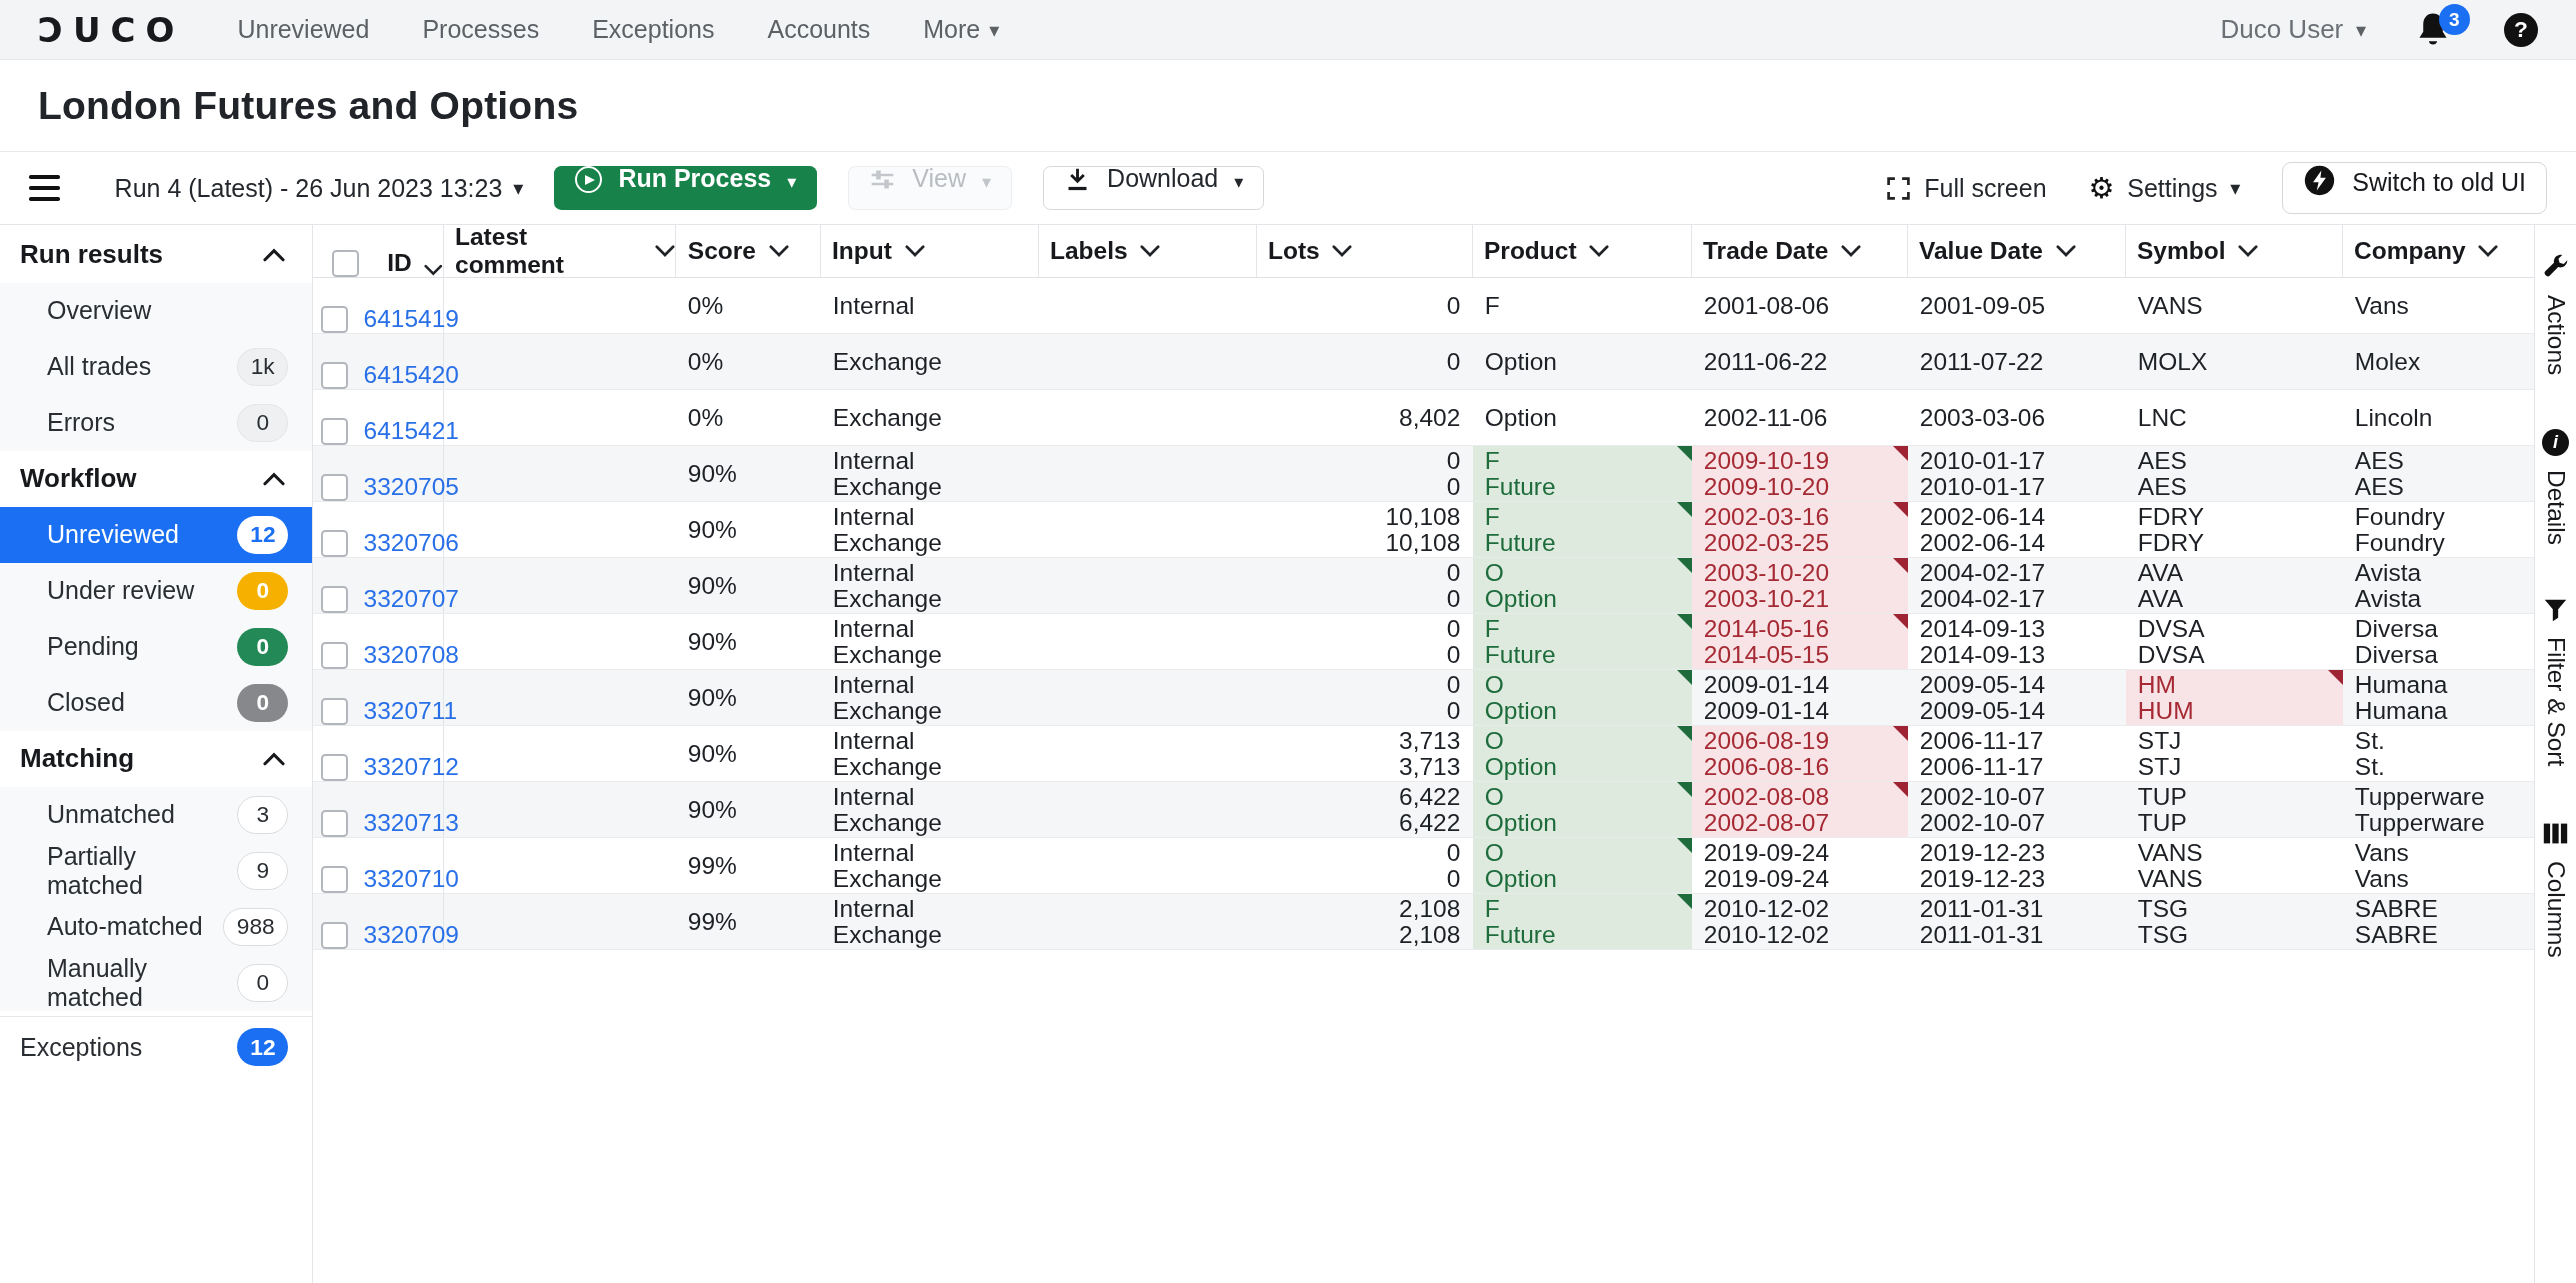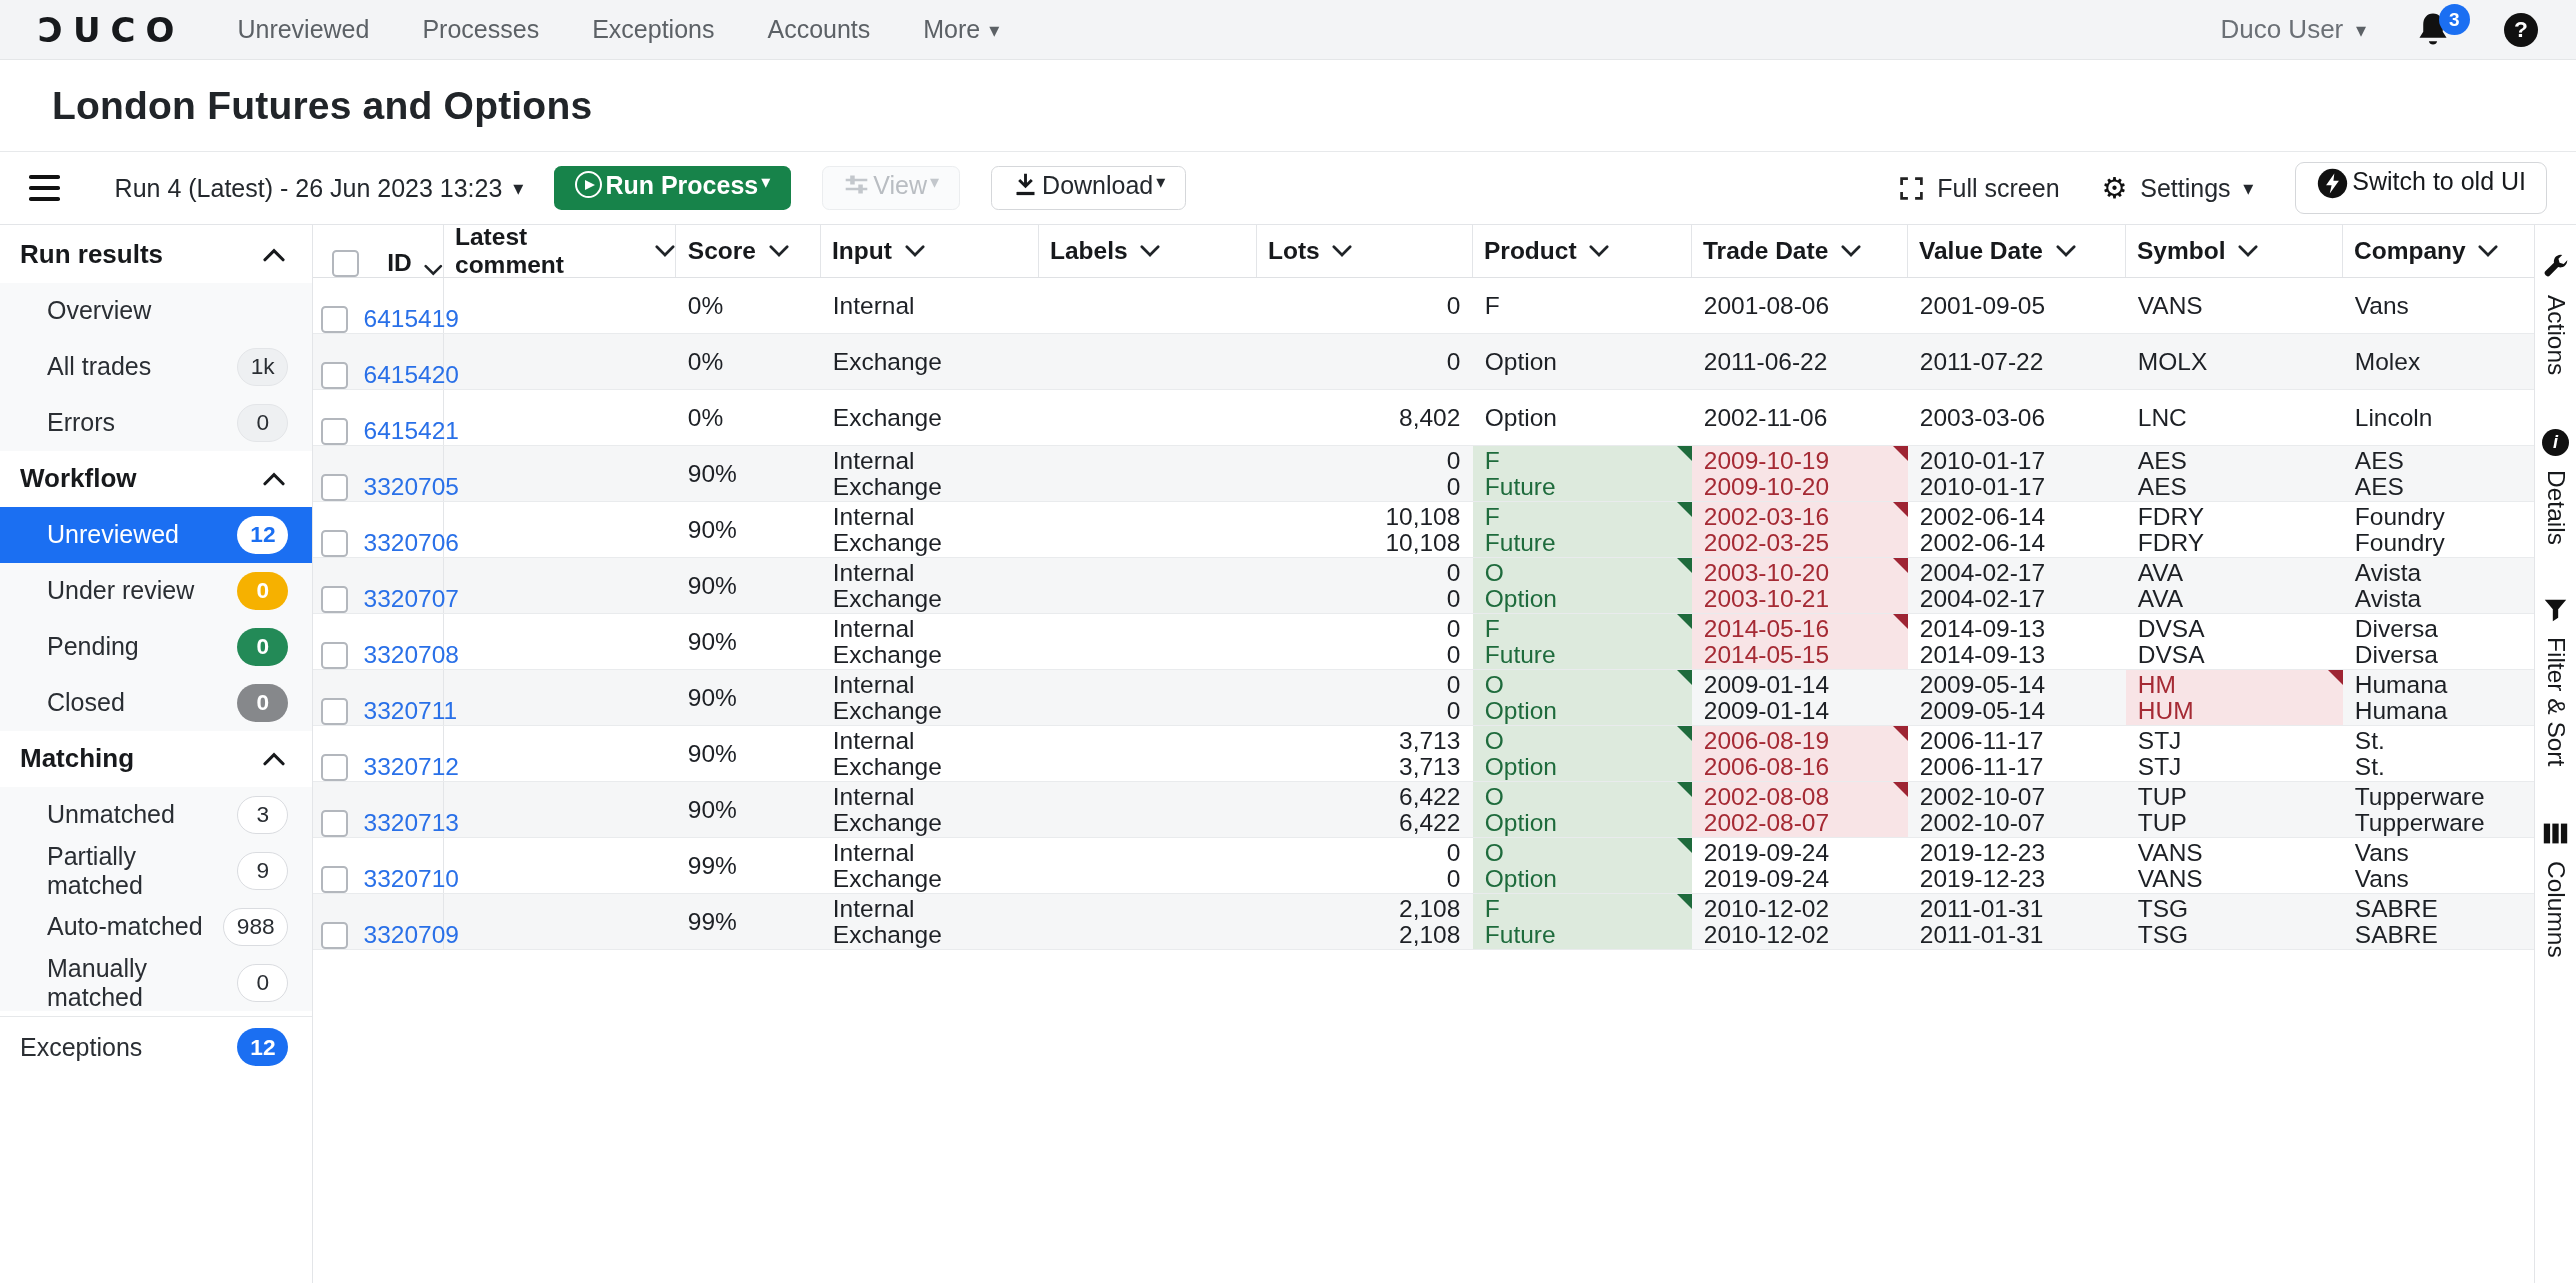--- a/index.html
+++ b/index.html
@@ -18,32 +18,32 @@
   .user-menu { display:flex; align-items:center; gap:12.7px; font-size:26px; color:#6b7076; }
   .bell-wrap { position:relative; width:44px; height:40px; }
   .badge-dot { position:absolute; top:-5.4px; right:-12.7px; width:31px; height:31px; border-radius:50%;
     background:#1b6ff2; color:#fff; font-size:19px; font-weight:700;
     display:flex; align-items:center; justify-content:center; }
   .help-circle { width:34px; height:34px; border-radius:50%; background:#111;
     color:#fff; font-size:22.7px; font-weight:700; display:flex; align-items:center; justify-content:center; }
 
   
   .title-band { height:92px; background:#fff; border-bottom:0.9px solid #e7e9eb;
-    display:flex; align-items:center; padding:0 52px; }
+    display:flex; align-items:center; padding:0 38px; }
   .page-title { font-size:39px; font-weight:600; color:#212529; letter-spacing:0.2px; }
 
   
   .toolbar { height:73px; border-bottom:0.9px solid #e3e5e8;
     display:flex; align-items:center; padding:0 29px; }
   .tb-left { display:flex; align-items:center; gap:31px; }
   .hamburger { width:31px; display:flex; flex-direction:column; gap:6.3px; cursor:pointer; margin-right:23.6px; }
   .hamburger span { height:4.5px; background:#111; border-radius:1.8px; }
   .run-selector { display:flex; align-items:center; gap:11px; font-size:25px; color:#24282d; cursor:pointer; }
-  .btn { display:flex; align-items:flex-start; gap:3px; font-size:25px; height:44px;
-    padding:4px 20px; border-radius:7.3px; border:0.9px solid transparent; cursor:pointer;
+  .btn { display:flex; align-items:flex-end; gap:16px; font-size:25px; height:44px;
+    padding:16px 20px; border-radius:7.3px; border:0.9px solid transparent; cursor:pointer;
     background:#fff; font-family:inherit; }
   .btn .caret { font-size:18px; }
   .btn-green { background:#17834a; color:#fff; font-weight:600; }
   .btn-green .caret { color:#fff; }
   .play-icon { width:27px; height:27px; border:2.7px solid #fff; border-radius:50%;
     display:flex; align-items:center; justify-content:center; }
   .play-icon i { display:block; width:0; height:0; border-left:10px solid #fff;
     border-top:5.4px solid transparent; border-bottom:5.4px solid transparent; margin-left:2.7px; }
   .btn-disabled { background:#fafbfc; border-color:#ebedef; color:#b9bdc2; }
   .btn-disabled .caret { color:#c3c7cc; }

